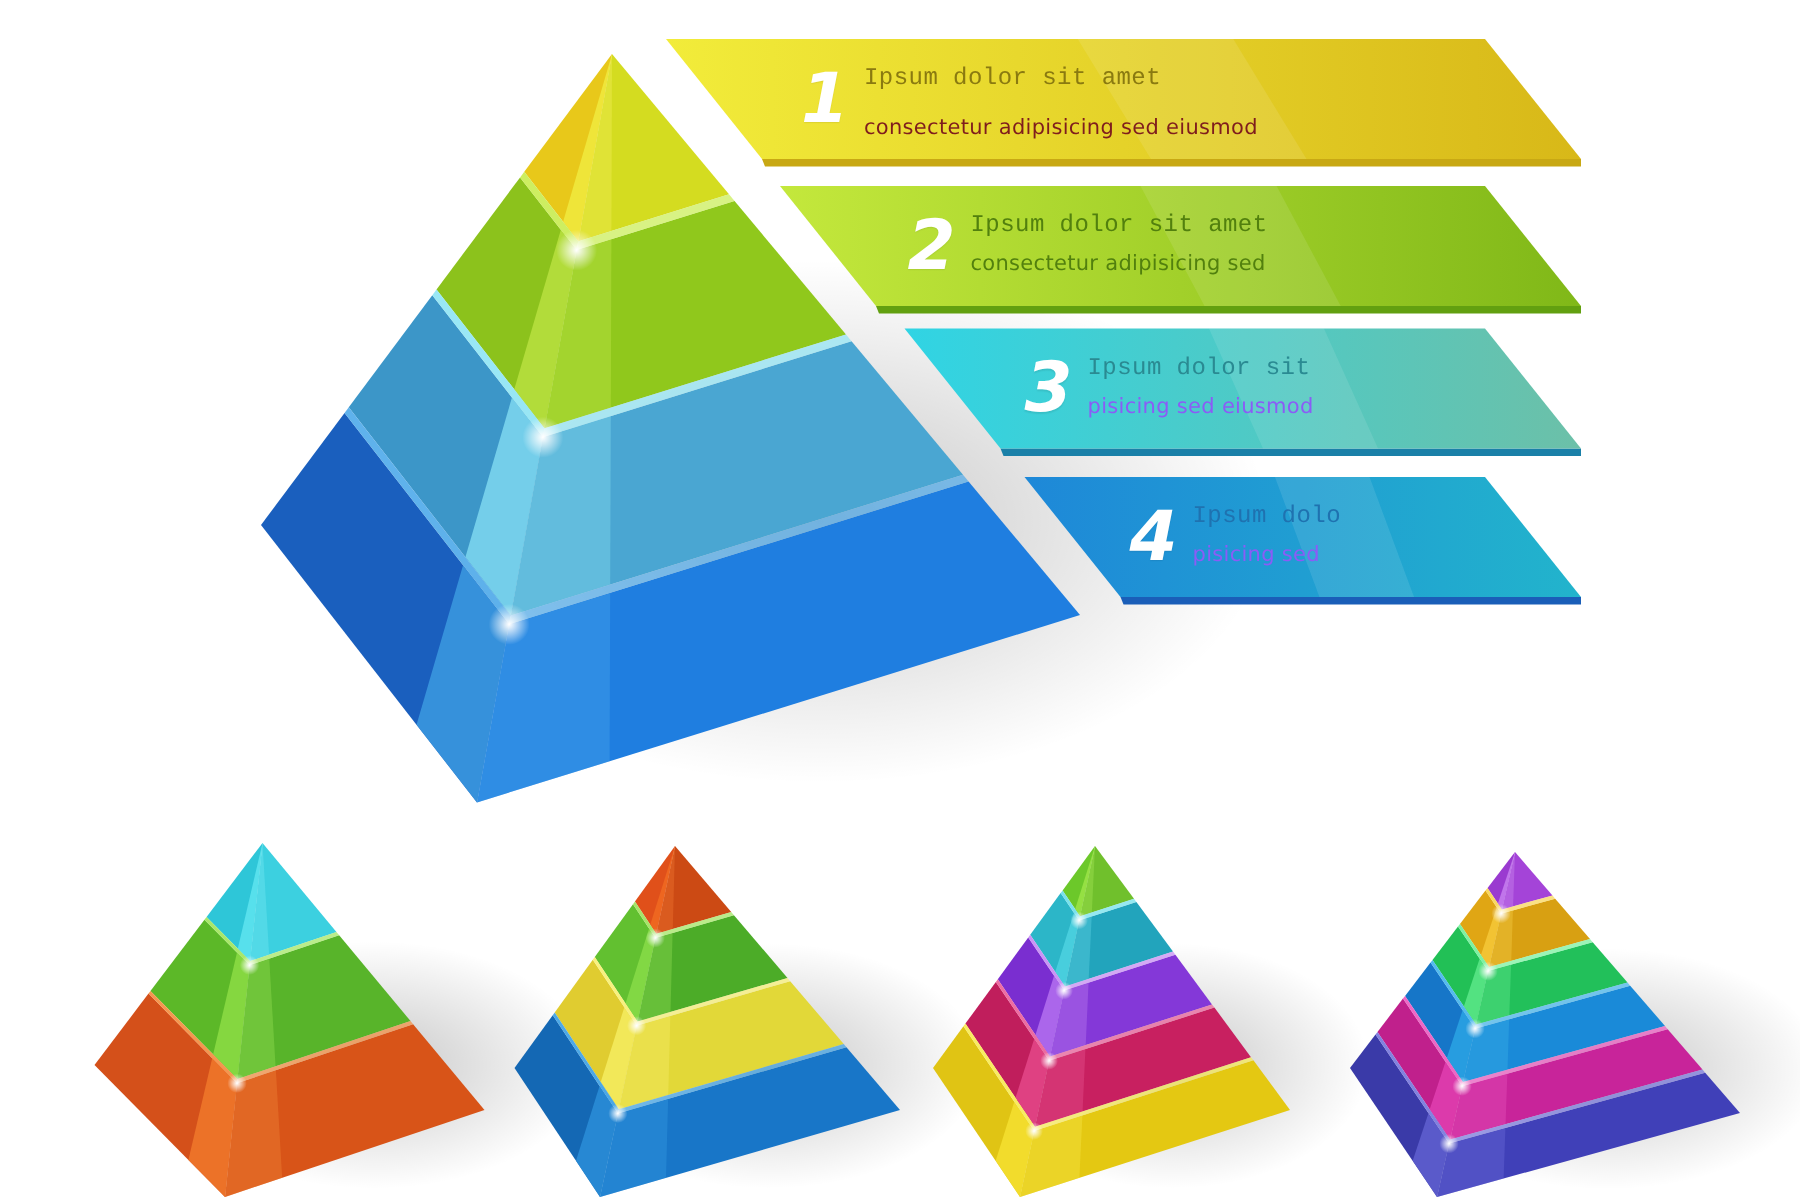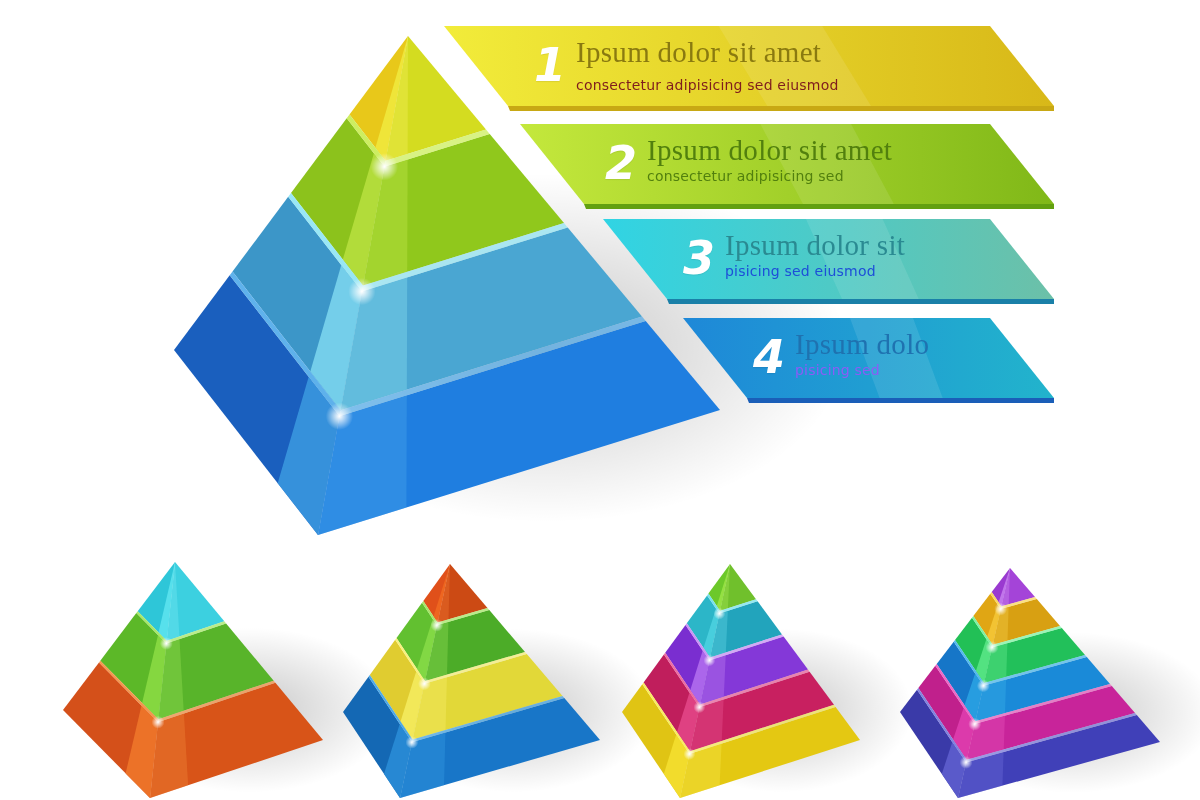--- a/index.html
+++ b/index.html
@@ -4,22 +4,22 @@
 <style>
   html, body { margin: 0; padding: 0; background: #ffffff; }
   body { width: 1200px; height: 800px; position: relative; overflow: hidden;
          font-family: "DejaVu Sans", sans-serif; }
   #stage { position: absolute; left: 0; top: 0; width: 1200px; height: 800px; }
   .label { position: absolute; height: 82px; }
   .label svg { position: absolute; left: 0; top: 0; overflow: visible; }
   .label .num { position: absolute; color: #ffffff; font-style: italic; font-weight: bold;
                 font-size: 46px; line-height: 46px; font-family: "DejaVu Sans", sans-serif;
                 text-shadow: 0 1px 1px rgba(0,0,0,0.08); }
-  .label .title { position: absolute; font-size: 29px; line-height: 24px; letter-spacing: 0.3px;
-                  font-family: Liberation Serif, serif; white-space: nowrap; }
+  .label .title { position: absolute; font-size: 16px; line-height: 24px; letter-spacing: 0.3px;
+                  font-family: Liberation Mono, monospace; white-space: nowrap; }
   .label .sub { position: absolute; font-size: 14px; line-height: 16px; letter-spacing: 0.2px;
                 font-family: "DejaVu Sans", sans-serif; white-space: nowrap; }
 </style>
 </head>
 <body>
 
 <div id="stage">
   <svg id="pyr-svg" width="1200" height="800" viewBox="0 0 1200 800" style="position:absolute;left:0;top:0;">
     <defs>
       <radialGradient id="shadowGrad" cx="50%" cy="50%" r="50%">
@@ -270,21 +270,21 @@
             <stop offset="0%" stop-color="#30d4e4"></stop>
             <stop offset="100%" stop-color="#6cc0a8"></stop>
           </linearGradient>
         </defs>
         <polygon points="64,80 451,80 451,85 66,85" fill="#1a80a8"></polygon>
         <polygon points="0,0 387,0 451,80 64,80" fill="url(#lg2)"></polygon>
         <polygon points="202.95000000000002,0 279.62,0 315.7,80 239.03,80" fill="#ffffff" opacity="0.10"></polygon>
       </svg>
     <span class="num" style="left: 80px; top: 16px;">3</span>
     <span class="title" style="left: 122px; top: 14px; color: rgb(42, 138, 146); text-align: center;">Ipsum dolor sit</span>
-    <span class="sub" style="left: 122px; top: 44px; color: #1d4ed8;">pisicing sed eiusmod</span>
+    <span class="sub" style="left: 122px; top: 44px; color: #8b5cf6;">pisicing sed eiusmod</span>
   </div>
   <div class="label" id="label-3" style="left: 683px; top: 318px; width: 371px;">
     <svg class="shape" width="371" height="86" viewBox="0 0 371 86">
         <defs>
           <linearGradient id="lg3" x1="0" y1="0" x2="1" y2="0">
             <stop offset="0%" stop-color="#1e88d8"></stop>
             <stop offset="100%" stop-color="#22b4cc"></stop>
           </linearGradient>
         </defs>
         <polygon points="64,80 371,80 371,85 66,85" fill="#1a5eb8"></polygon>

